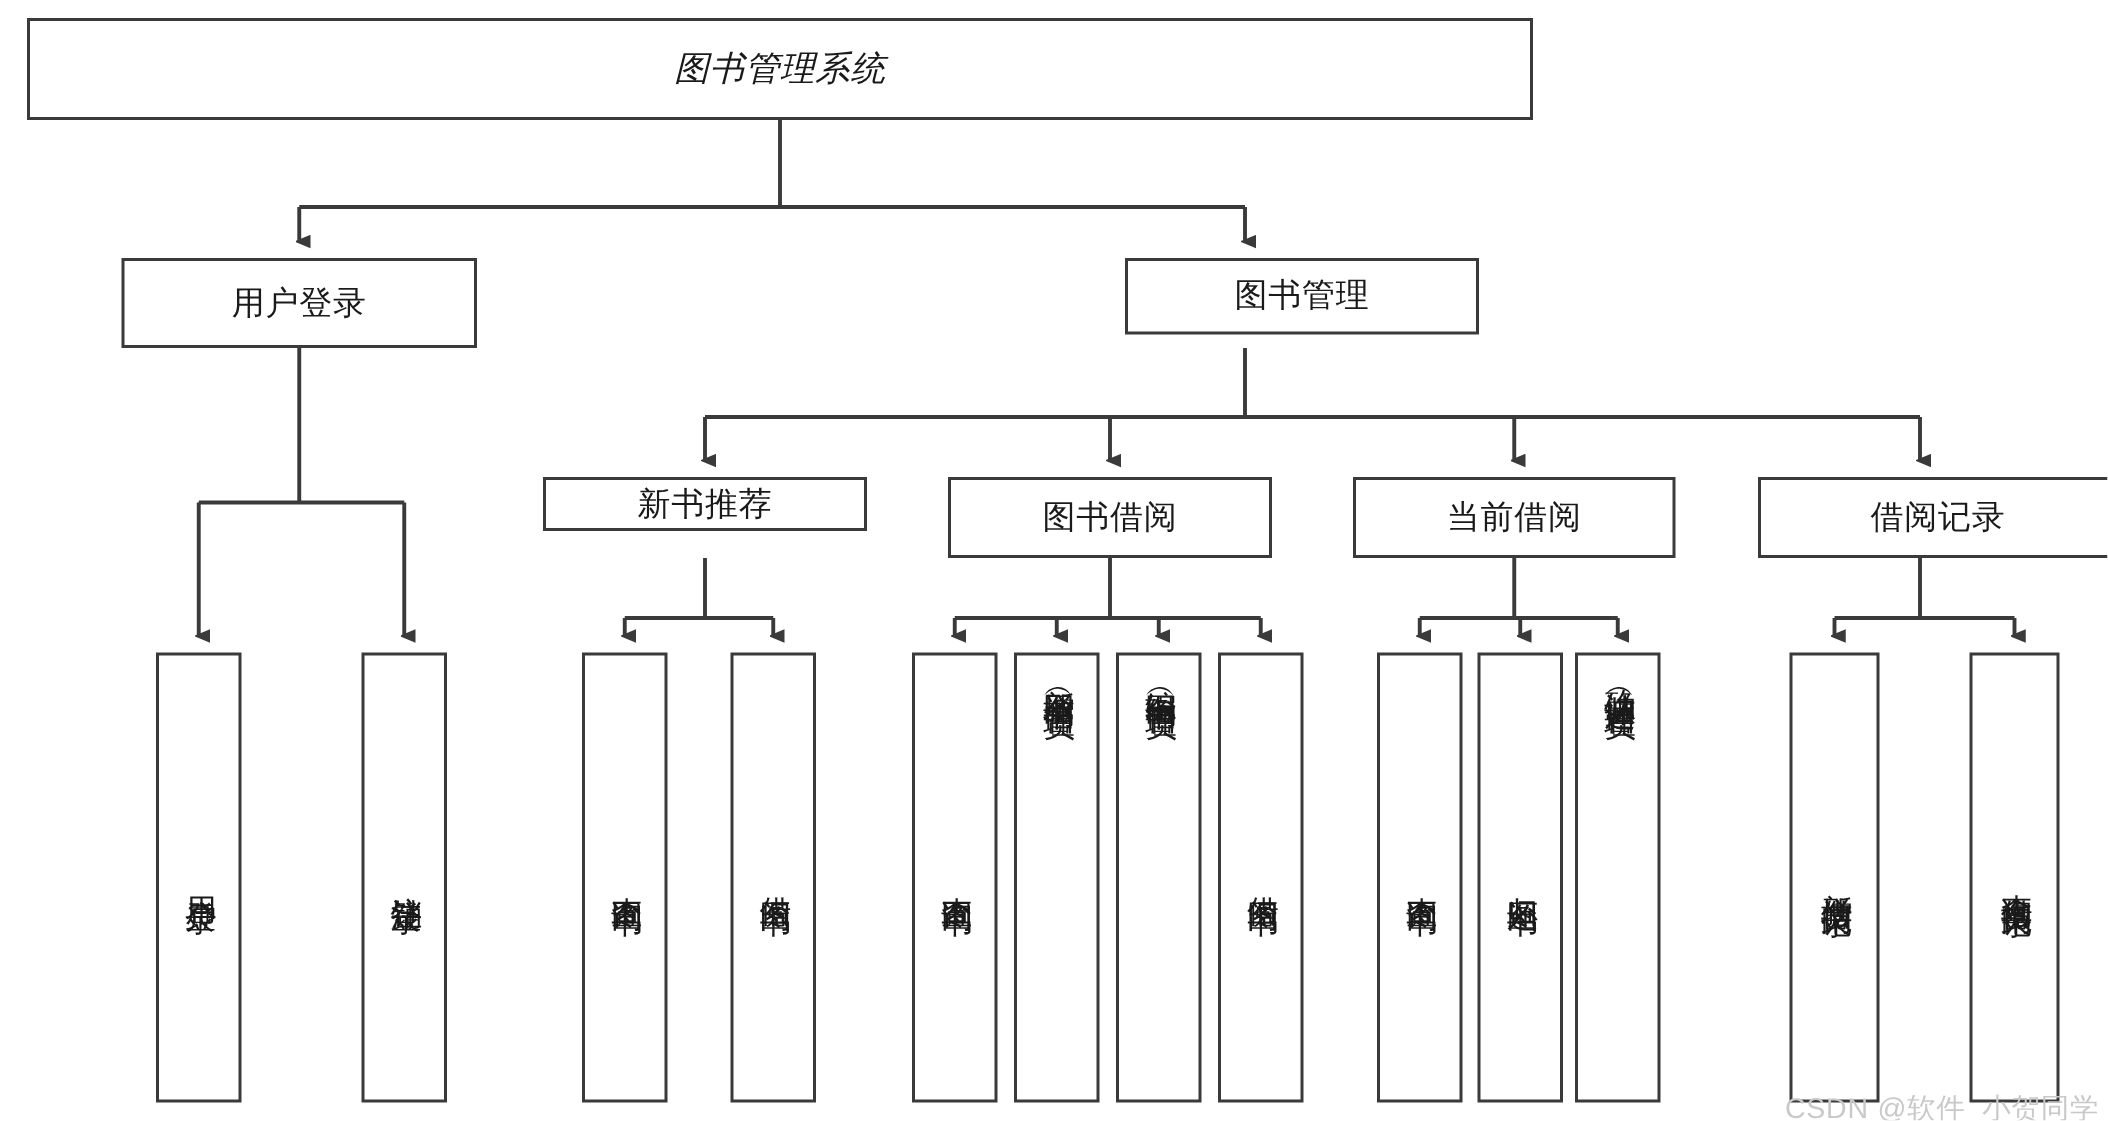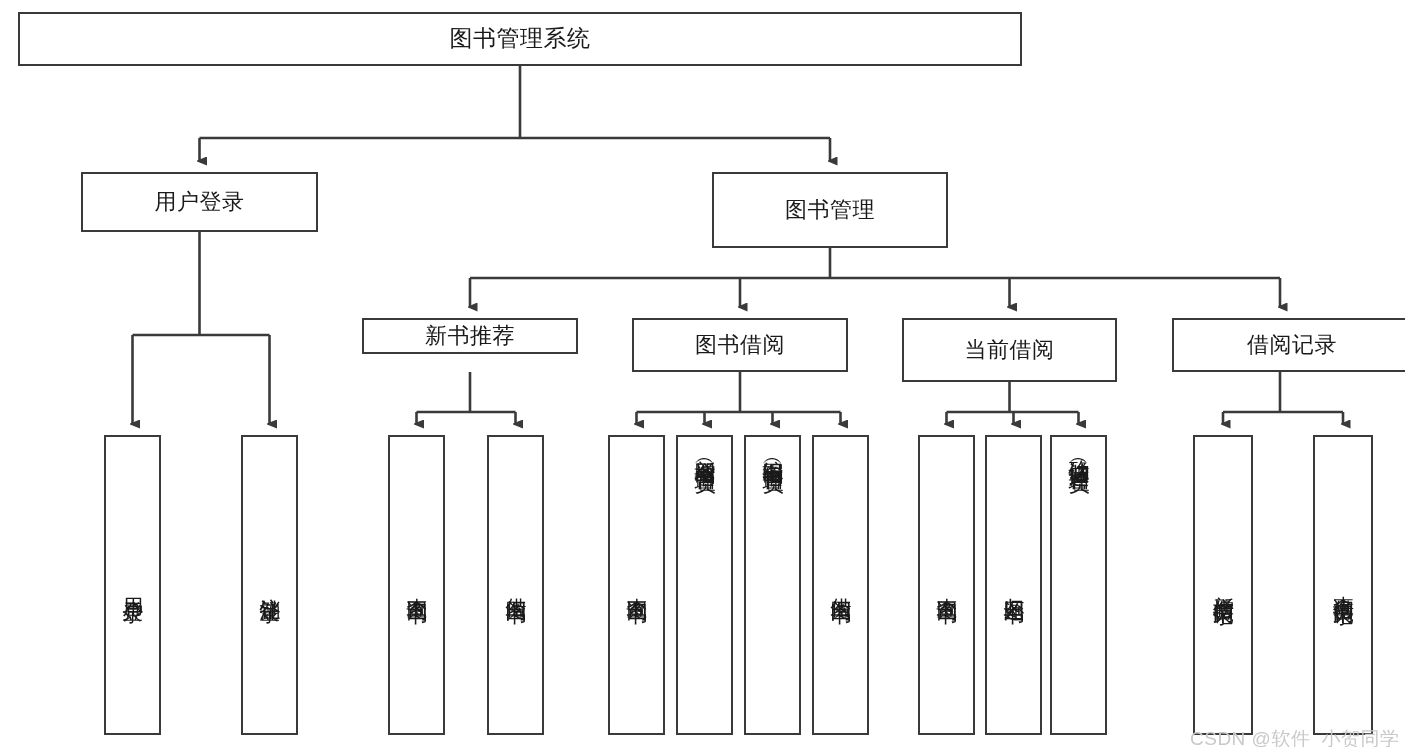--- a/index.html
+++ b/index.html
@@ -117,36 +117,36 @@
         <path d="M1013.5,412 L1013.5,424" marker-end="url(#arrow)"></path>
         <path d="M1078.5,412 L1078.5,424" marker-end="url(#arrow)"></path>
         <path d="M1280,372 L1280,412"></path>
         <path d="M1223,412 L1343,412"></path>
         <path d="M1223,412 L1223,424" marker-end="url(#arrow)"></path>
         <path d="M1343,412 L1343,424" marker-end="url(#arrow)"></path>
       </g>
   </svg>
 
   <div id="nodes-layer">
-      <div class="node horiz root" style="left: 18px; top: 12px; width: 1004px; height: 54px;">
+      <div class="node horiz root" style="left: 18px; top: 12px; width: 1004px; height: 68px; font-style: italic;">
         <span class="label">图书管理系统</span>
       </div>
       <div class="node horiz" style="left: 81px; top: 172px; width: 237px; height: 60px;">
         <span class="label">用户登录</span>
       </div>
-      <div class="node horiz" style="left: 712px; top: 172px; width: 236px; height: 76px;">
+      <div class="node horiz" style="left: 750px; top: 172px; width: 236px; height: 51px;">
         <span class="label">图书管理</span>
       </div>
       <div class="node horiz" style="left: 362px; top: 318px; width: 216px; height: 36px;">
         <span class="label">新书推荐</span>
       </div>
       <div class="node horiz" style="left: 632px; top: 318px; width: 216px; height: 54px; justify-content: center;">
         <span class="label">图书借阅</span>
       </div>
-      <div class="node horiz" style="left: 902px; top: 318px; width: 215px; height: 64px;">
+      <div class="node horiz" style="left: 902px; top: 318px; width: 215px; height: 54px;">
         <span class="label">当前借阅</span>
       </div>
       <div class="node horiz" style="left: 1172px; top: 318px; width: 240px; height: 54px;">
         <span class="label">借阅记录</span>
       </div>
       <div class="node leaf centered" style="left: 104px; top: 435px; width: 57px; height: 300px;">
         <span class="label">用户登录</span>
       </div>
       <div class="node leaf centered" style="left: 241px; top: 435px; width: 57px; height: 300px;">
         <span class="label">注销登录</span>

